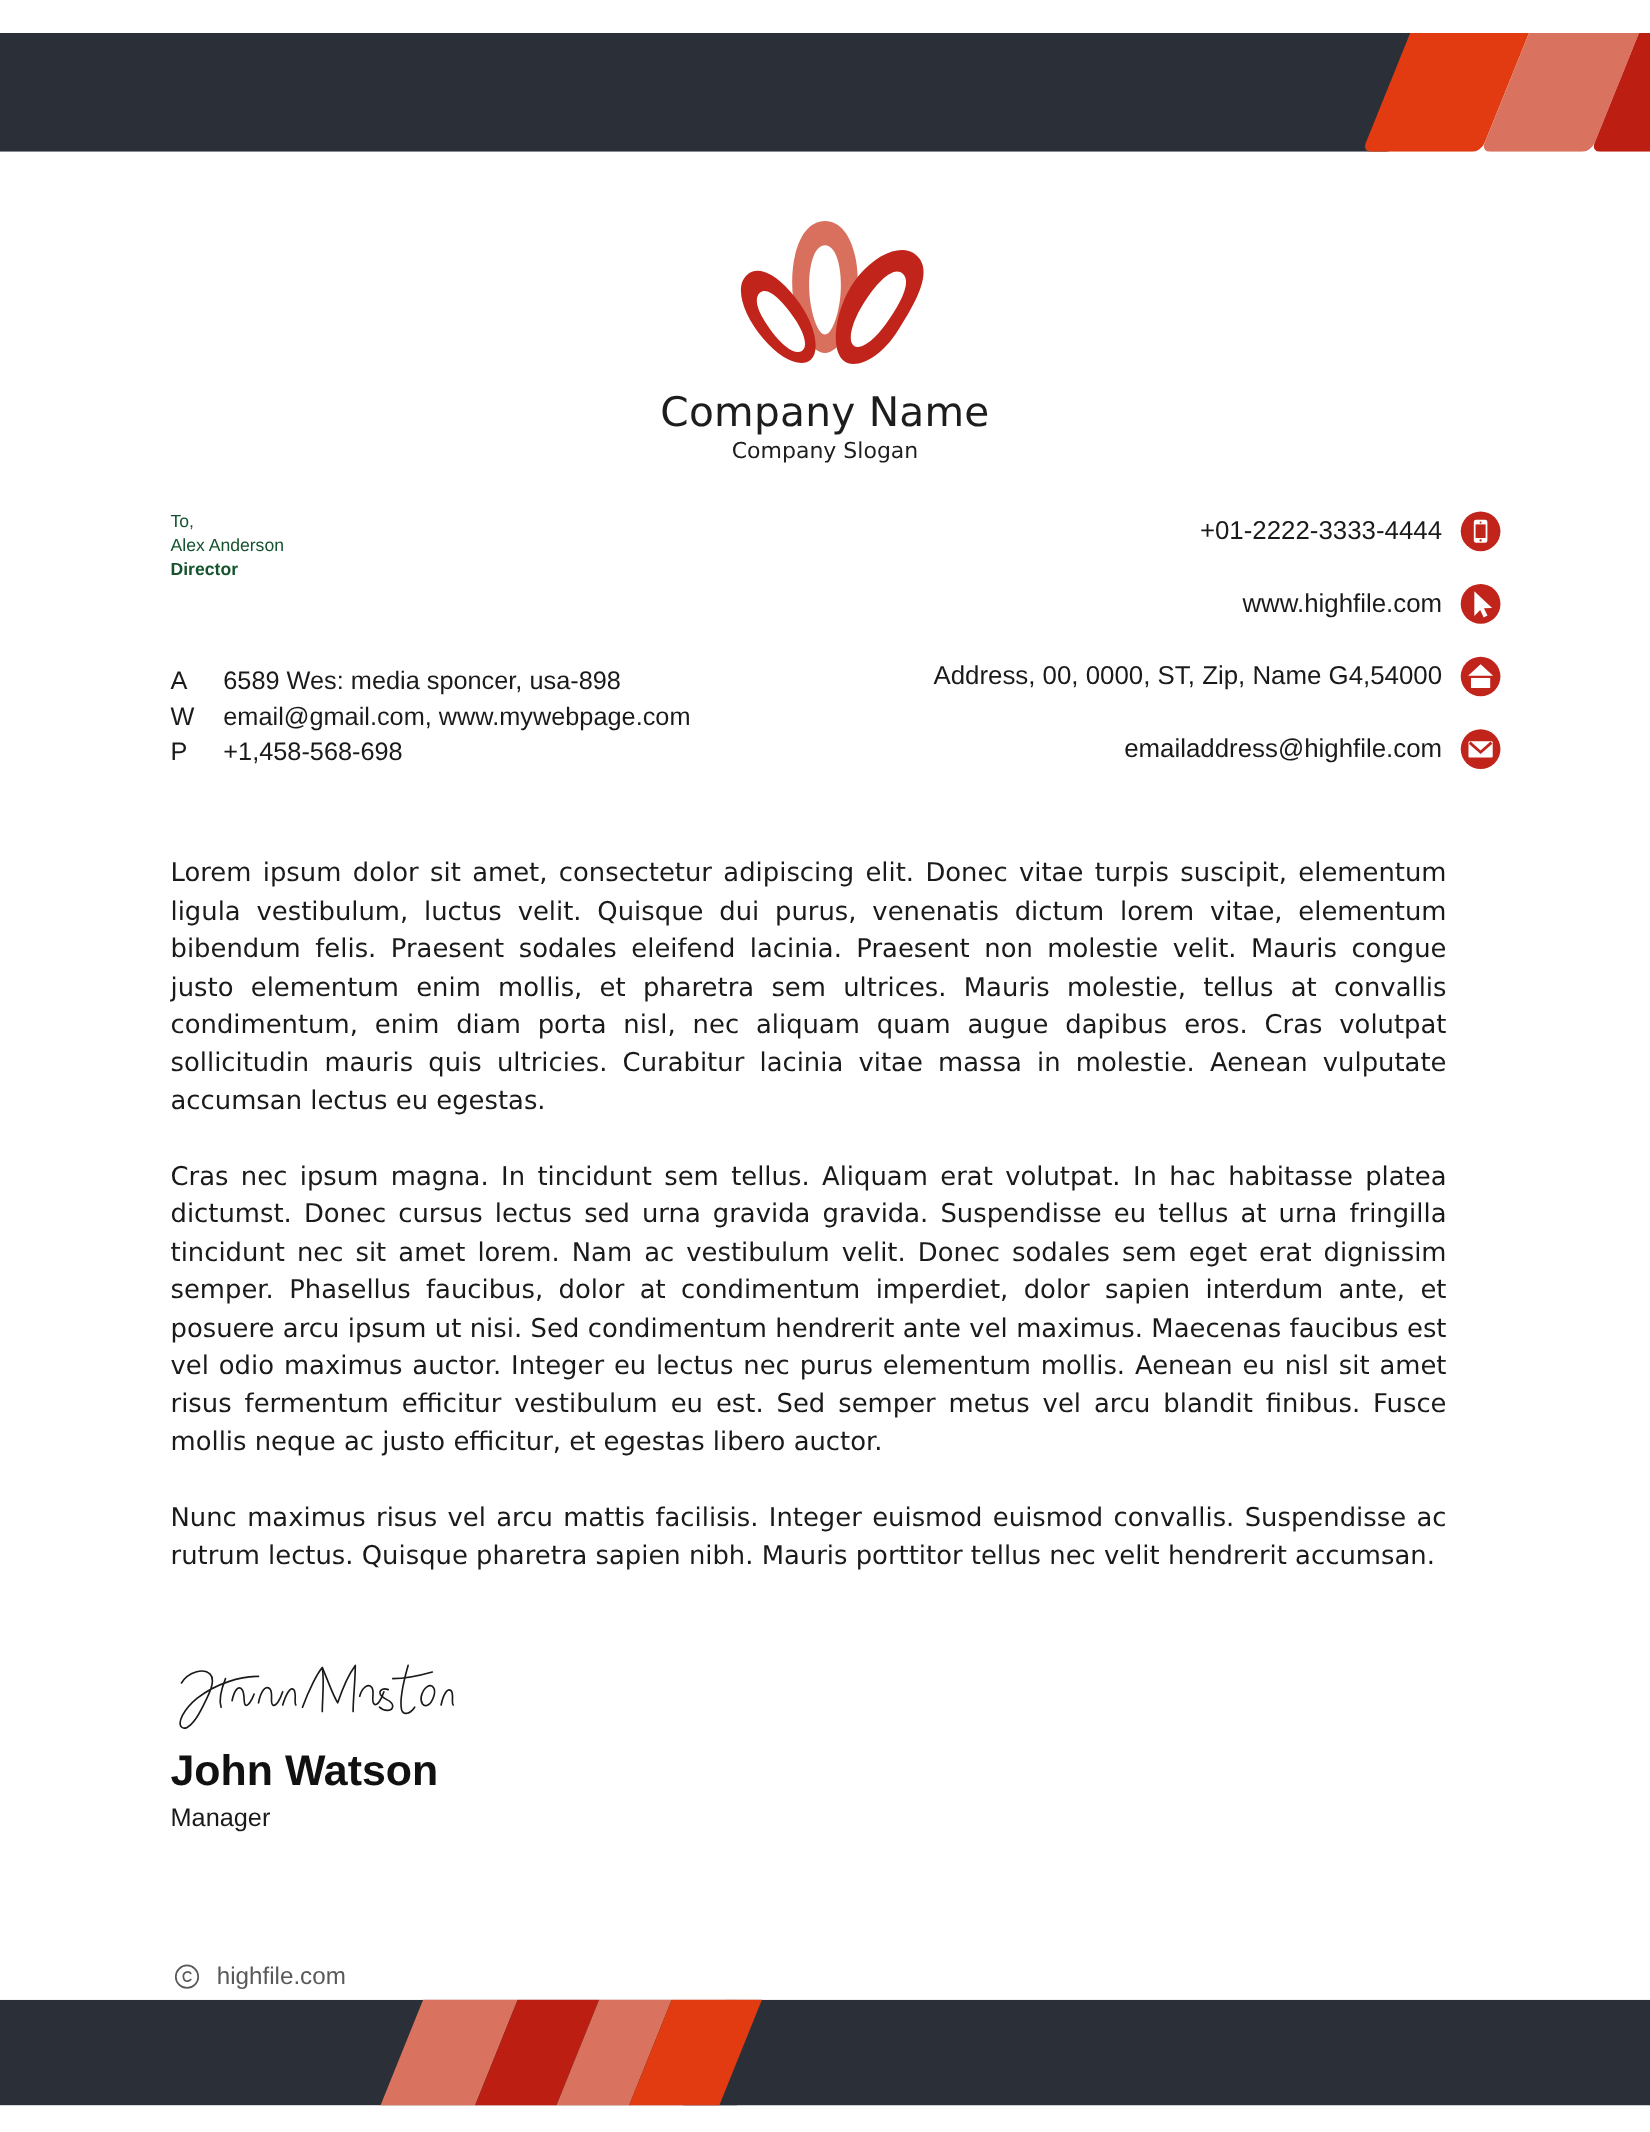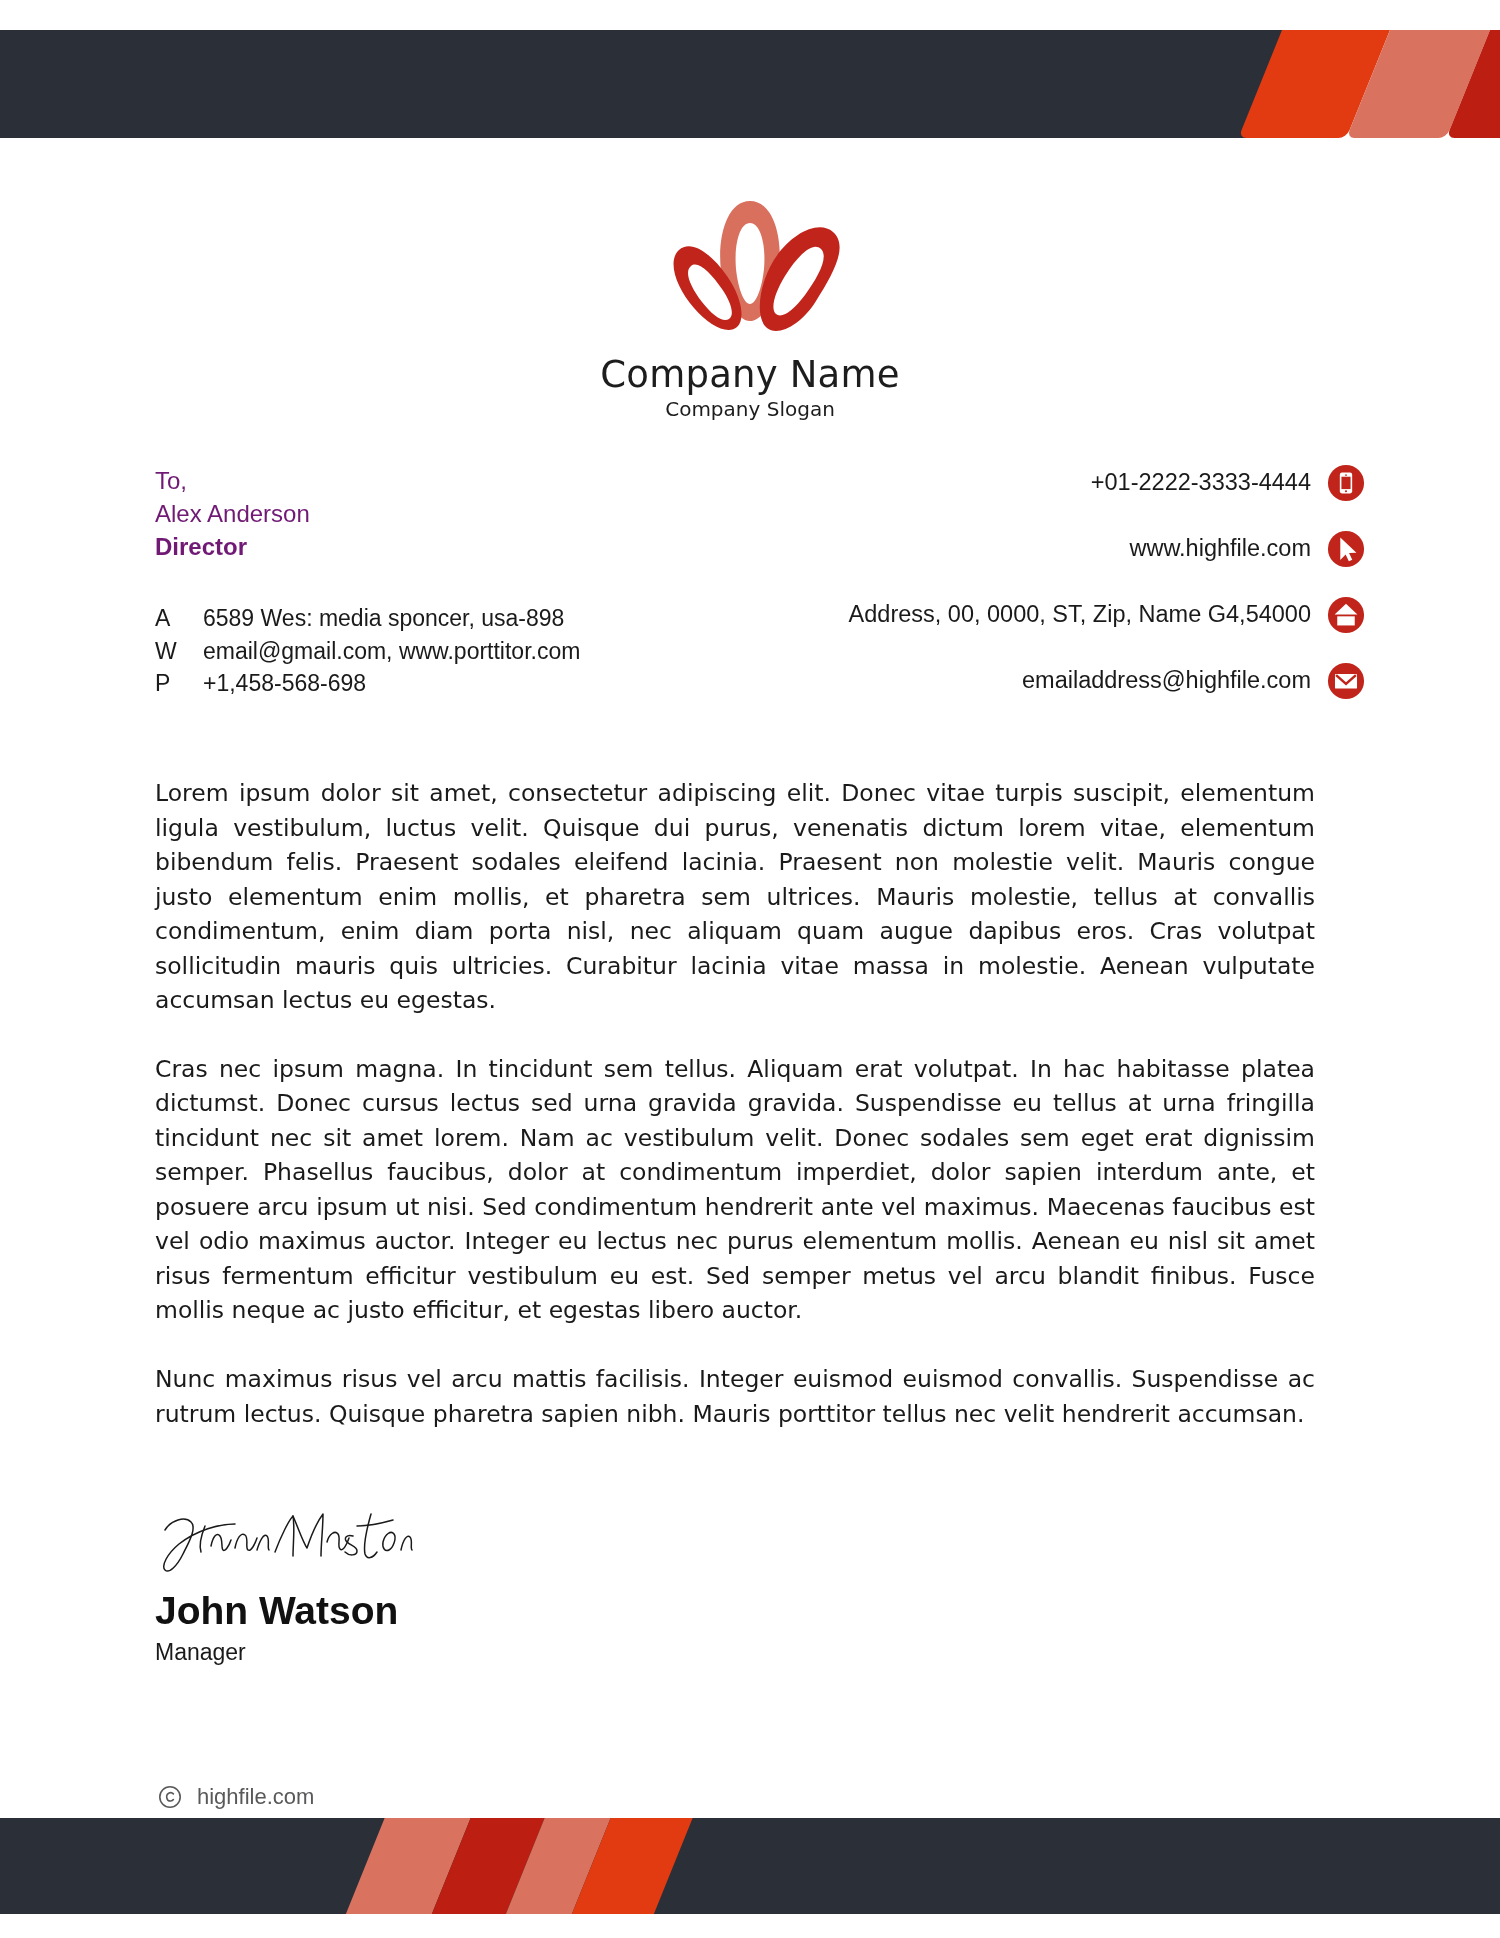--- a/index.html
+++ b/index.html
@@ -82,22 +82,22 @@
     color: #1d1d1d;
     line-height: 1.1;
     font-family: "DejaVu Sans", sans-serif;
   }
 
   
   .recipient {
     position: absolute;
     left: 155px;
     top: 452px;
-    font-size: 24px;
-    color: #701a75;
+    font-size: 16px;
+    color: #14532d;
     line-height: 1.38;
   }
   .recipient div { white-space: nowrap; }
   .recipient .role { font-weight: bold; }
 
   
   .awp {
     position: absolute;
     left: 155px;
     top: 590px;
@@ -263,21 +263,21 @@
     <div class="role">Director</div>
   </div>
 
   <div class="awp">
     <div class="awp-row">
       <span class="awp-key">A</span>
       <span>6589 Wes: media sponcer, usa-898</span>
     </div>
     <div class="awp-row">
       <span class="awp-key">W</span>
-      <span>email@gmail.com, www.porttitor.com</span>
+      <span>email@gmail.com, www.mywebpage.com</span>
     </div>
     <div class="awp-row">
       <span class="awp-key">P</span>
       <span>+1,458-568-698</span>
     </div>
   </div>
 
   <div class="contacts">
 
     <div class="contact-row">

